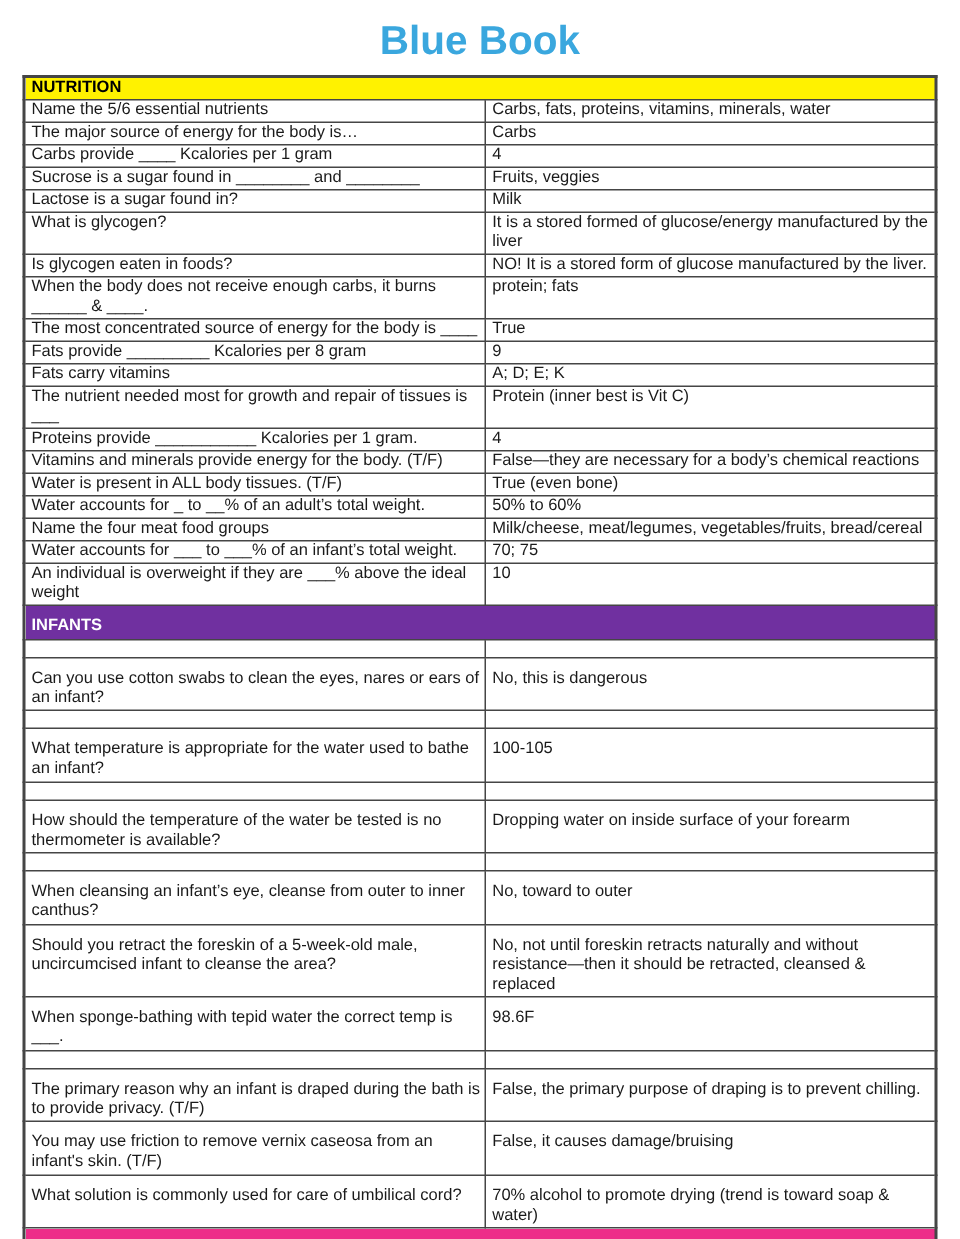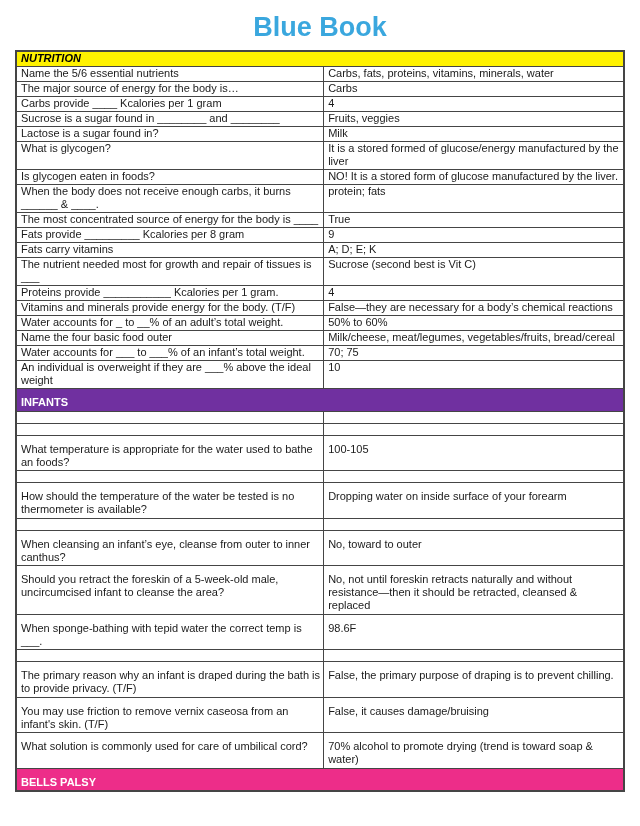--- a/index.html
+++ b/index.html
@@ -65,21 +65,21 @@
 
 <div class="page">
   <h1 class="doc-title">Blue Book</h1>
   <table class="study">
     <colgroup>
       <col style="width:50.6%">
       <col style="width:49.4%">
     </colgroup>
   <tbody class="sec-0">
         <tr>
-          <td colspan="2" class="section-header" style="background: rgb(255, 242, 0); color: rgb(0, 0, 0); font-style: italic;">NUTRITION</td>
+          <td colspan="2" class="section-header" style="background: rgb(255, 242, 0); color: rgb(0, 0, 0);">NUTRITION</td>
         </tr>
         <tr>
           <td class="q">Name the 5/6 essential nutrients</td>
           <td class="a">Carbs, fats, proteins, vitamins, minerals, water</td>
         </tr>
         <tr>
           <td class="q">The major source of energy for the body is…</td>
           <td class="a">Carbs</td>
         </tr>
         <tr>
@@ -113,61 +113,69 @@
         <tr>
           <td class="q">Fats provide _________ Kcalories per 8 gram</td>
           <td class="a">9</td>
         </tr>
         <tr>
           <td class="q">Fats carry vitamins</td>
           <td class="a">A; D; E; K</td>
         </tr>
         <tr>
           <td class="q">The nutrient needed most for growth and repair of tissues is ___</td>
-          <td class="a">Sucrose (second best is Vit C)</td>
+          <td class="a">Protein (inner best is Vit C)</td>
         </tr>
         <tr>
           <td class="q">Proteins provide ___________ Kcalories per 1 gram.</td>
           <td class="a">4</td>
         </tr>
         <tr>
           <td class="q">Vitamins and minerals provide energy for the body. (T/F)</td>
           <td class="a">False—they are necessary for a body’s chemical reactions</td>
         </tr>
         <tr>
+          <td class="q">Water is present in ALL body tissues. (T/F)</td>
+          <td class="a">True (even bone)</td>
+        </tr>
+        <tr>
           <td class="q"> Water accounts for _ to __% of an adult’s total weight.</td>
           <td class="a">50% to 60%</td>
         </tr>
         <tr>
-          <td class="q">Name the four basic food outer</td>
+          <td class="q">Name the four meat food groups</td>
           <td class="a">Milk/cheese, meat/legumes, vegetables/fruits, bread/cereal</td>
         </tr>
         <tr>
           <td class="q">Water accounts for ___ to ___% of an infant’s total weight.</td>
           <td class="a">70; 75</td>
         </tr>
         <tr>
           <td class="q">An individual is overweight if they are ___% above the ideal weight</td>
           <td class="a">10</td>
         </tr>
       </tbody>
       <tbody class="sec-1">
         <tr>
           <td colspan="2" class="section-header" style="background: rgb(112, 48, 160); color: rgb(255, 255, 255);">INFANTS</td>
         </tr>
         <tr class="spacer">
           <td class="q"></td>
           <td class="a"></td>
         </tr>
-        <tr class="spacer">
-          <td class="q"></td>
-          <td class="a"></td>
-        </tr>
-        <tr>
-          <td class="q">What temperature is appropriate for the water used to bathe an foods?</td>
+        <tr>
+          <td class="q">Can you use cotton swabs to clean the eyes, nares or ears of an infant?</td>
+          <td class="a">No, this is dangerous</td>
+        </tr>
+        <tr class="spacer">
+          <td class="q"></td>
+          <td class="a"></td>
+        </tr>
+        <tr>
+          <td class="q">What temperature is appropriate for the water used to bathe an infant?</td>
           <td class="a">100-105</td>
         </tr>
         <tr class="spacer">
           <td class="q"></td>
           <td class="a"></td>
         </tr>
         <tr>
           <td class="q">How should the temperature of the water be tested is no thermometer is available?</td>
           <td class="a">Dropping water on inside surface of your forearm</td>
         </tr>

